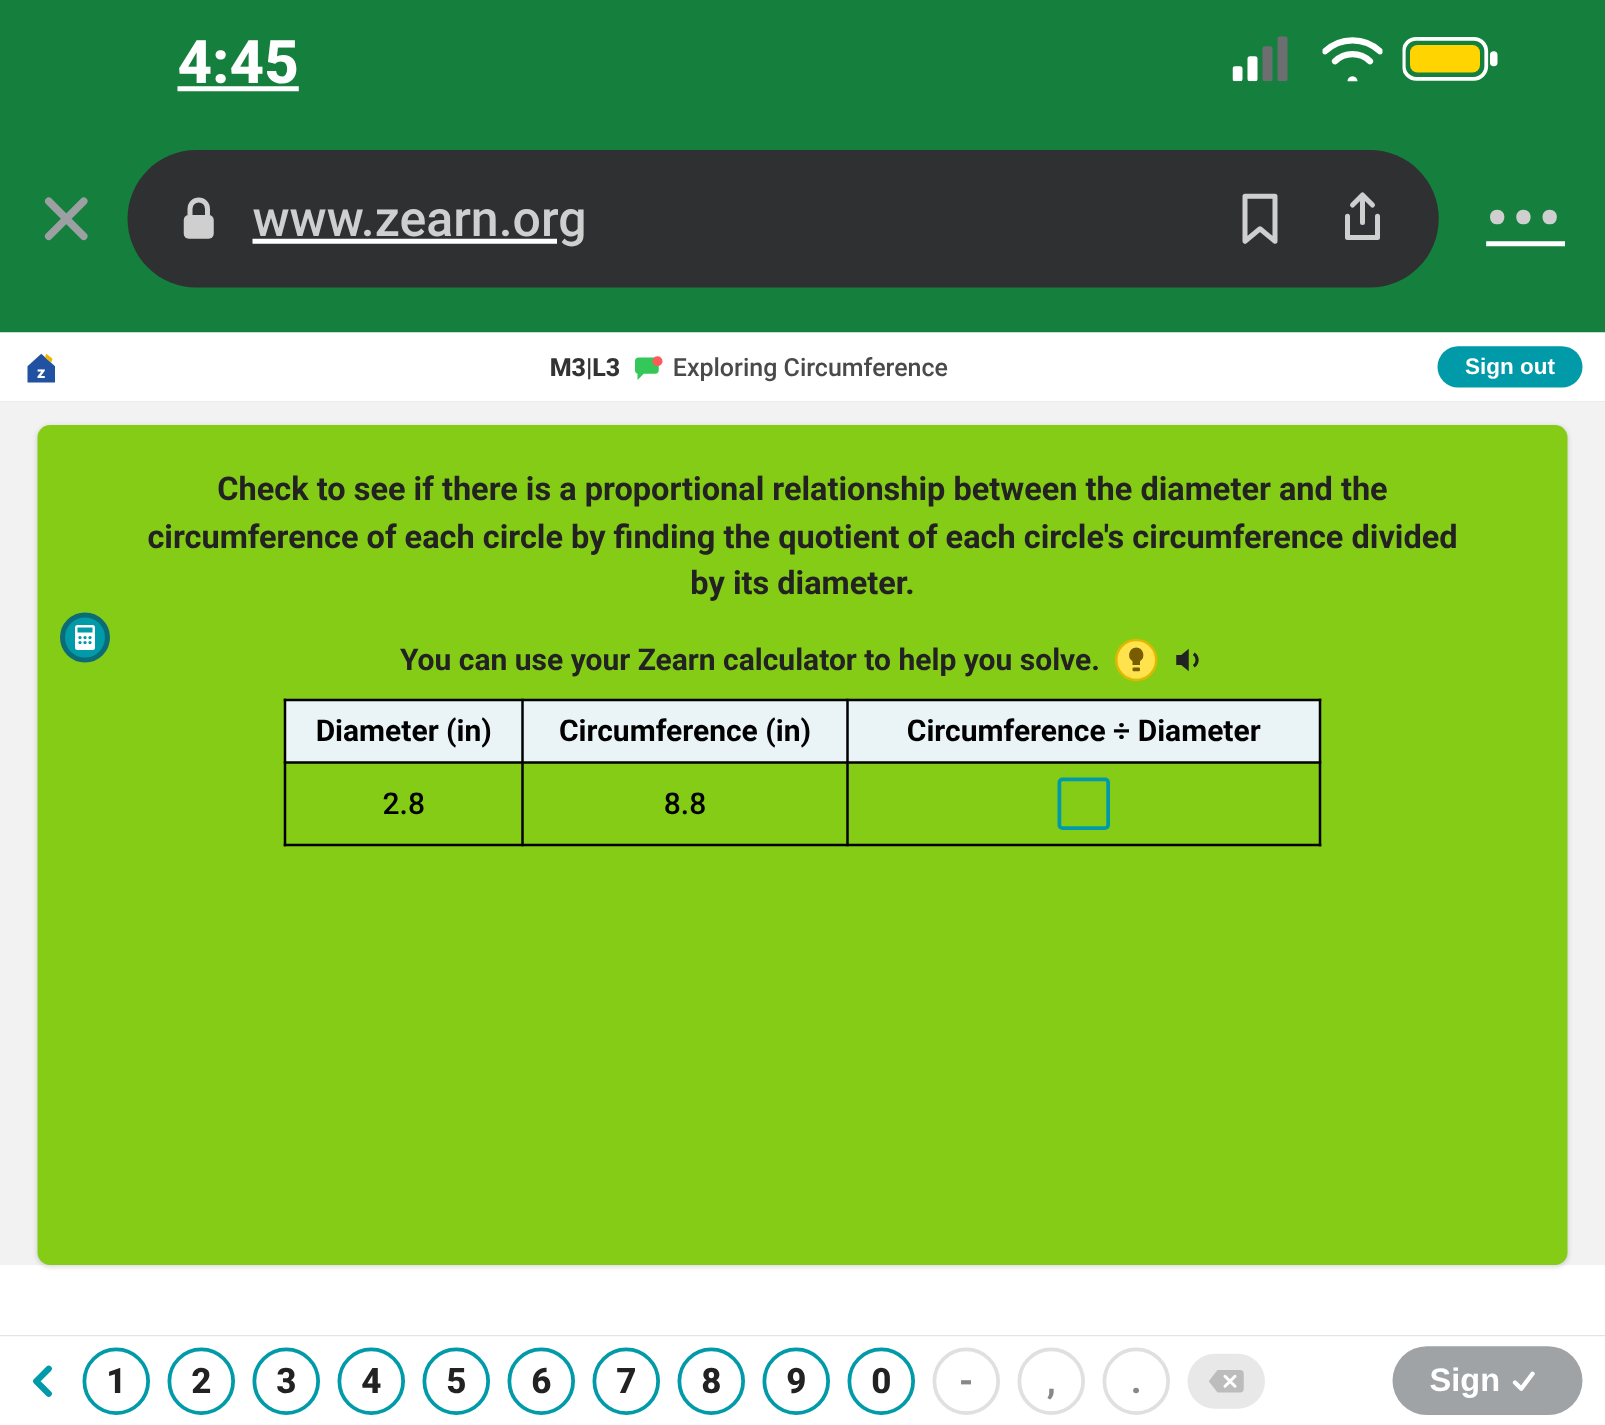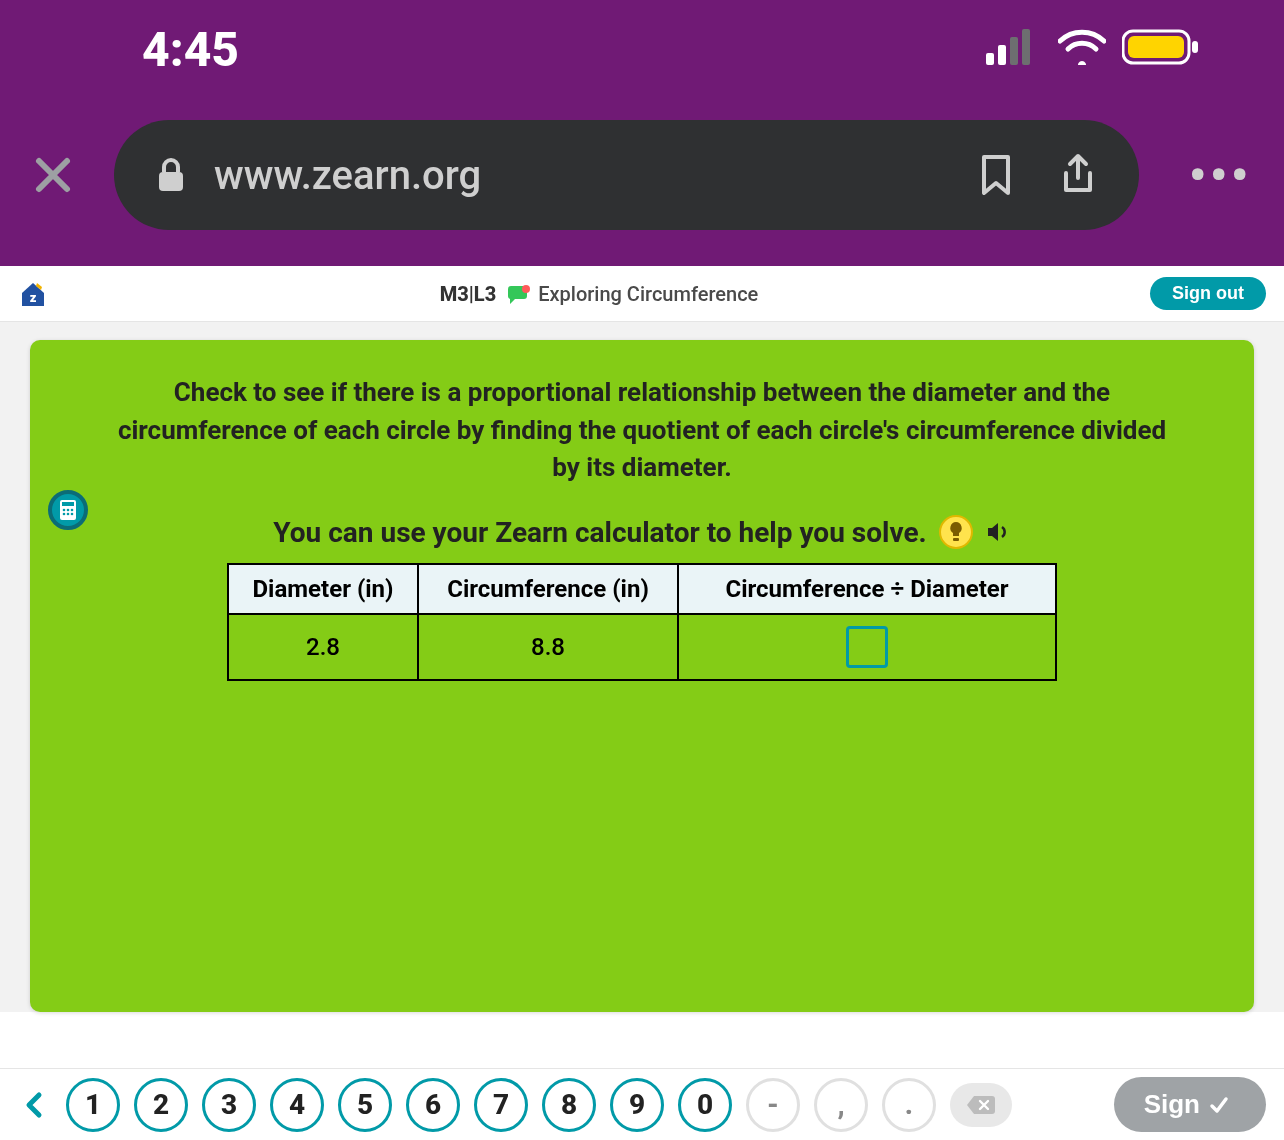--- a/index.html
+++ b/index.html
@@ -7,23 +7,24 @@
     margin: 0;
     font-family: -apple-system, BlinkMacSystemFont, "Segoe UI", Roboto, Helvetica, Arial, sans-serif;
     background: #fff;
     width: 1284px;
     height: 1140px;
     overflow: hidden;
     position: relative;
   }
   
   .browser-chrome {
-    background: #701a75;
+    background: #15803d;
     color: #fff;
     padding: 0;
+    text-decoration: underline;
   }
   .status-bar {
     display: flex;
     justify-content: space-between;
     align-items: center;
     padding: 18px 52px 10px 52px;
     height: 90px;
   }
   .status-time {
     font-size: 48px;
@@ -33,21 +34,21 @@
   .status-icons {
     display: flex;
     align-items: center;
     gap: 16px;
     margin-right: 30px;
   }
   .url-row {
     display: flex;
     align-items: center;
     padding: 30px 32px 36px 32px;
-    gap: 40px;
+    gap: 28px;
   }
   .close-x {
     color:#9da0a3;
     width:42px;height:42px;
     display:flex;align-items:center;justify-content:center;
     font-size:44px;font-weight:700;
   }
   .url-bar {
     flex:1;
     background:#2f3032;
@@ -120,21 +121,21 @@
     text-align:center;
     font-size:26px;
     font-weight:700;
     line-height:1.45;
     color:#222;
     max-width:1060px;
     margin:0 auto 4px;
   }
   .prompt-sub{
     text-align:center;
-    font-size:28px;
+    font-size:24px;
     font-weight:700;
     color:#222;
     display:flex;align-items:center;justify-content:center;gap:12px;
     margin-bottom:14px;
   }
   .hint-badge{
     width:34px;height:34px;border-radius:50%;
     background:#ffe34d;border:2px solid #e0b800;
     display:inline-flex;align-items:center;justify-content:center;
   }

